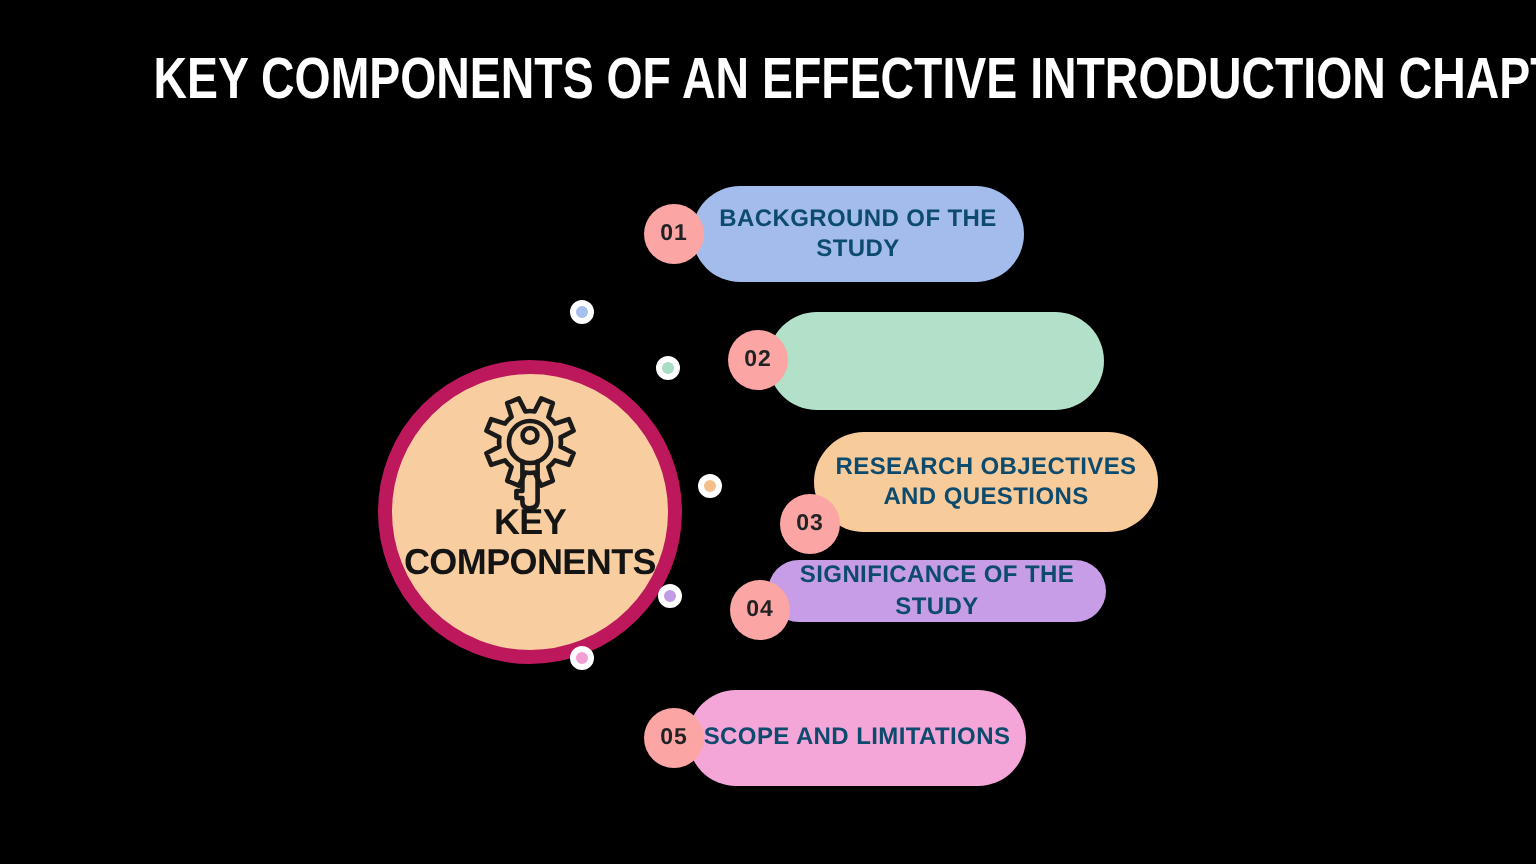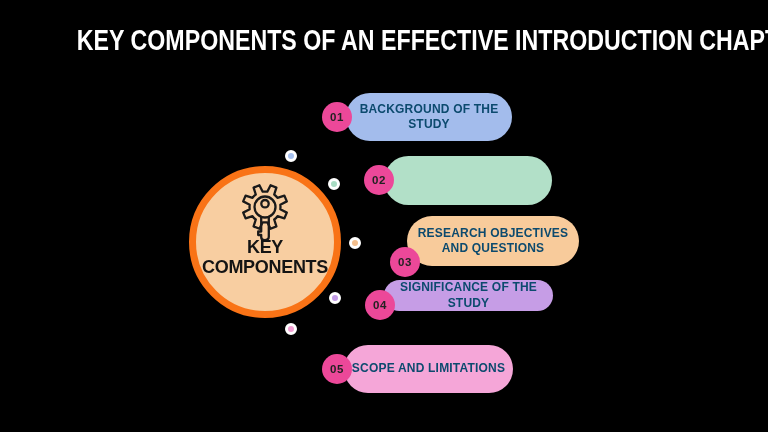--- a/index.html
+++ b/index.html
@@ -18,24 +18,24 @@
     color:#ffffff;
     font-size:29px;
     font-weight:700;
     letter-spacing:0px;
     white-space:nowrap;
     transform:scaleX(0.80);
     transform-origin:50% 50%;
   }
   .hub{
     position:absolute;
-    left:189px;top:166px;
+    left:189px;top:180px;
     width:138px;height:138px;
     border-radius:50%;
-    border:7px solid #f97316;
+    border:7px solid #be185d;
     display:flex;flex-direction:column;align-items:center;
   }
   .hub-icon{
     position:absolute;
     left:50%;top:6px;
     transform:translateX(-50%);
   }
   .hub-label{
     position:absolute;
     left:0;right:0;top:64px;
@@ -56,21 +56,21 @@
     color:#0c4a6e;
     font-weight:700;
     font-size:12px;
     line-height:15.5px;
     letter-spacing:0.2px;
   }
   .num{
     position:absolute;
     width:30px;height:30px;
     border-radius:50%;
-    background:#ec4899;
+    background:#fca5a5;
     display:flex;align-items:center;justify-content:center;
     color:#222222;
     font-weight:700;
     font-size:11.5px;
     letter-spacing:0.5px;
     z-index:3;
   }
   .dot{
     position:absolute;
     width:6px;height:6px;

